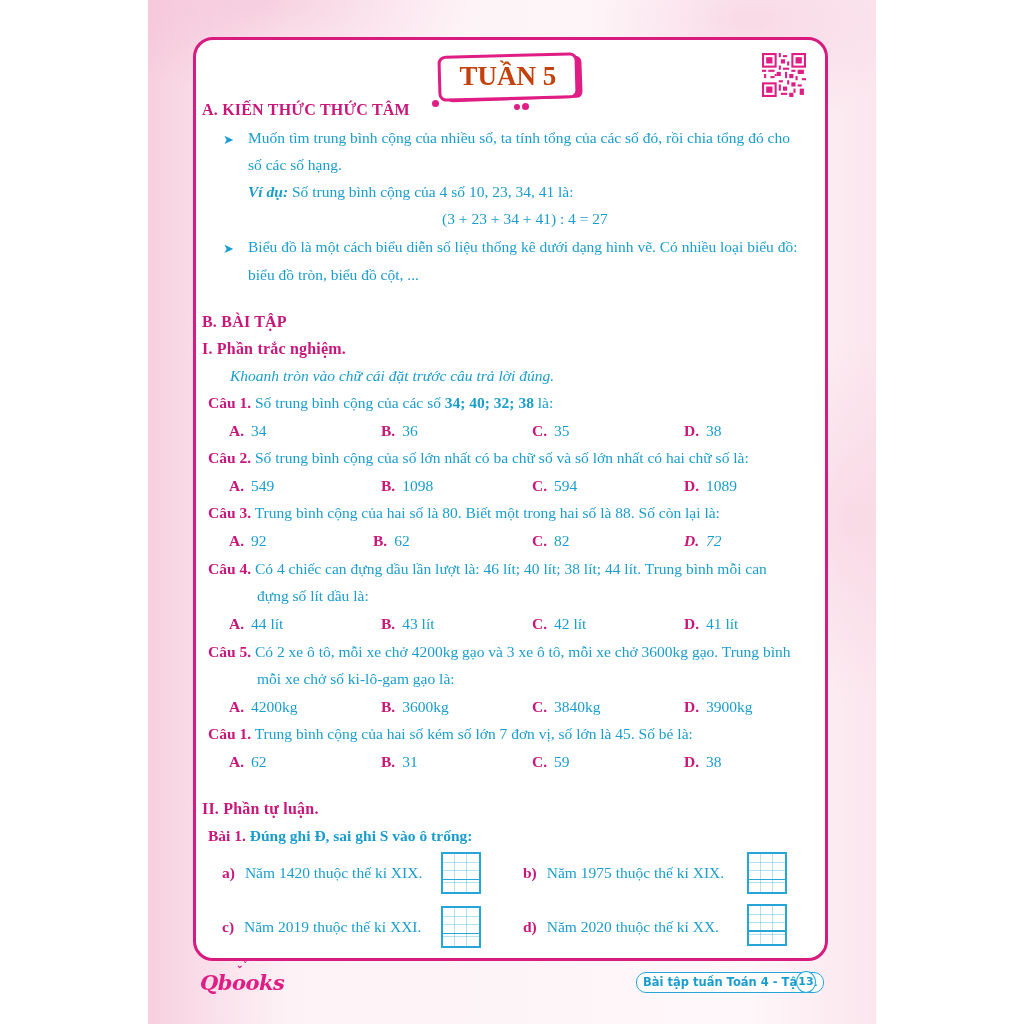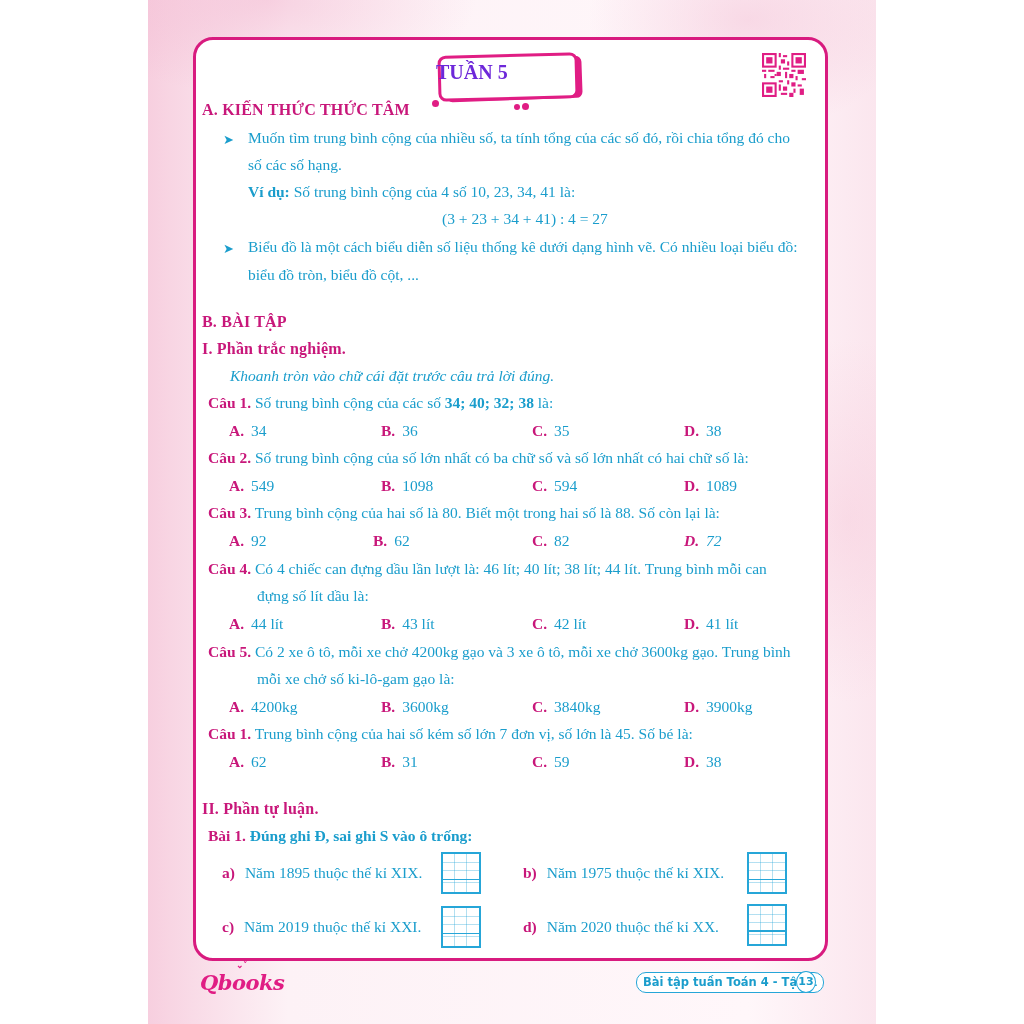--- a/index.html
+++ b/index.html
@@ -31,22 +31,22 @@
   .title-badge { position: absolute; left: 436px; top: 52px; width: 150px; height: 60px; }
   .title-badge .shadow {
     position: absolute; left: 10px; top: 6px; width: 136px; height: 42px;
     background: #e01d84; border-radius: 6px; transform: rotate(-2deg);
   }
   .title-badge .front {
     position: absolute; left: 2px; top: 2px; width: 134px; height: 40px;
     background: #fff; border: 3px solid #e01d84; border-radius: 8px; transform: rotate(-1.5deg);
   }
   .title-badge .label {
-    position: absolute; left: 0; top: 9px; width: 144px; 
-    font-size: 20px; font-weight: bold; color: #6d28d9;
+    position: absolute; left: 0; top: 9px; width: 144px; text-align: center;
+    font-size: 27px; font-weight: bold; color: #c2410c;
   }
   .dot { position: absolute; border-radius: 50%; background: #e01d84; }
 
   
   .qr { position: absolute; left: 762px; top: 52px; width: 44px; height: 46px; }
 
   .bullet { position: absolute; font-size: 13px; color: #1a9dcc; }
 
   .answers { position: absolute; left: 229px; width: 560px; height: 20px; font-size: 15.5px; }
   .answers .opt { position: absolute; top: 0; white-space: nowrap; }
@@ -145,21 +145,21 @@
   </g>
 </svg>
 
 <div class="abs heading" style="left:202px;top:101px;">A.  KIẾN THỨC THỨC TÂM</div>
 
 <div class="bullet" style="left:223px;top:132px;">➤</div>
 <div class="abs body-text" style="left:248px;top:129px;">Muốn tìm trung bình cộng của nhiều số, ta tính tổng của các số đó, rồi chia tổng đó cho</div>
 <div class="abs body-text" style="left:248px;top:156px;">số các số hạng.</div>
 
 <div class="abs body-text" style="left:248px;top:183px;">
-  <span class="bold" style="">Ví dụ:</span><span> Số trung bình cộng của 4 số 10, 23, 34, 41 là:</span>
+  <span class="bold" style="font-style:italic;">Ví dụ:</span><span> Số trung bình cộng của 4 số 10, 23, 34, 41 là:</span>
 </div>
 <div class="abs body-text" style="left:442px;top:210px;">(3 + 23 + 34 + 41) : 4 = 27</div>
 
 <div class="bullet" style="left:223px;top:241px;">➤</div>
 <div class="abs body-text" style="left:248px;top:238px;">Biểu đồ là một cách biểu diễn số liệu thống kê dưới dạng hình vẽ. Có nhiều loại biểu đồ:</div>
 <div class="abs body-text" style="left:248px;top:266px;">biểu đồ tròn, biểu đồ cột, ...</div>
 
 <div class="abs heading" style="left:202px;top:313px;">B.  BÀI TẬP</div>
 <div class="abs heading" style="left:202px;top:340px;">I.  Phần trắc nghiệm.</div>
 <div class="abs body-text" style="left:230px;top:367px;font-style:italic;">Khoanh tròn vào chữ cái đặt trước câu trả lời đúng.</div>
@@ -225,21 +225,21 @@
   <span class="opt" style="left:303px;"><span class="letter">C.</span><span class="val">59</span></span>
   <span class="opt" style="left:455px;"><span class="letter">D.</span><span class="val">38</span></span>
 </div>
 
 <div class="abs heading" style="left:202px;top:800px;">II. Phần tự luận.</div>
 <div class="abs" style="left:208px;top:827px;font-size:15.5px;font-weight:bold;">
   <span class="pink">Bài 1.</span><span class="blue"> Đúng ghi Đ, sai ghi S vào ô trống:</span>
 </div>
 
 <div class="tf-item" style="left:222px;top:864px;">
-  <span class="letter">a)</span><span class="txt">Năm 1895 thuộc thế kỉ XIX.</span>
+  <span class="letter">a)</span><span class="txt">Năm 1420 thuộc thế kỉ XIX.</span>
 </div>
 <div class="answer-box" style="left:441px;top:852px;"></div>
 
 <div class="tf-item" style="left:523px;top:864px;">
   <span class="letter">b)</span><span class="txt">Năm 1975 thuộc thế kỉ XIX.</span>
 </div>
 <div class="answer-box" style="left:747px;top:852px;"></div>
 
 <div class="tf-item" style="left:222px;top:918px;">
   <span class="letter">c)</span><span class="txt">Năm 2019 thuộc thế kỉ XXI.</span>

